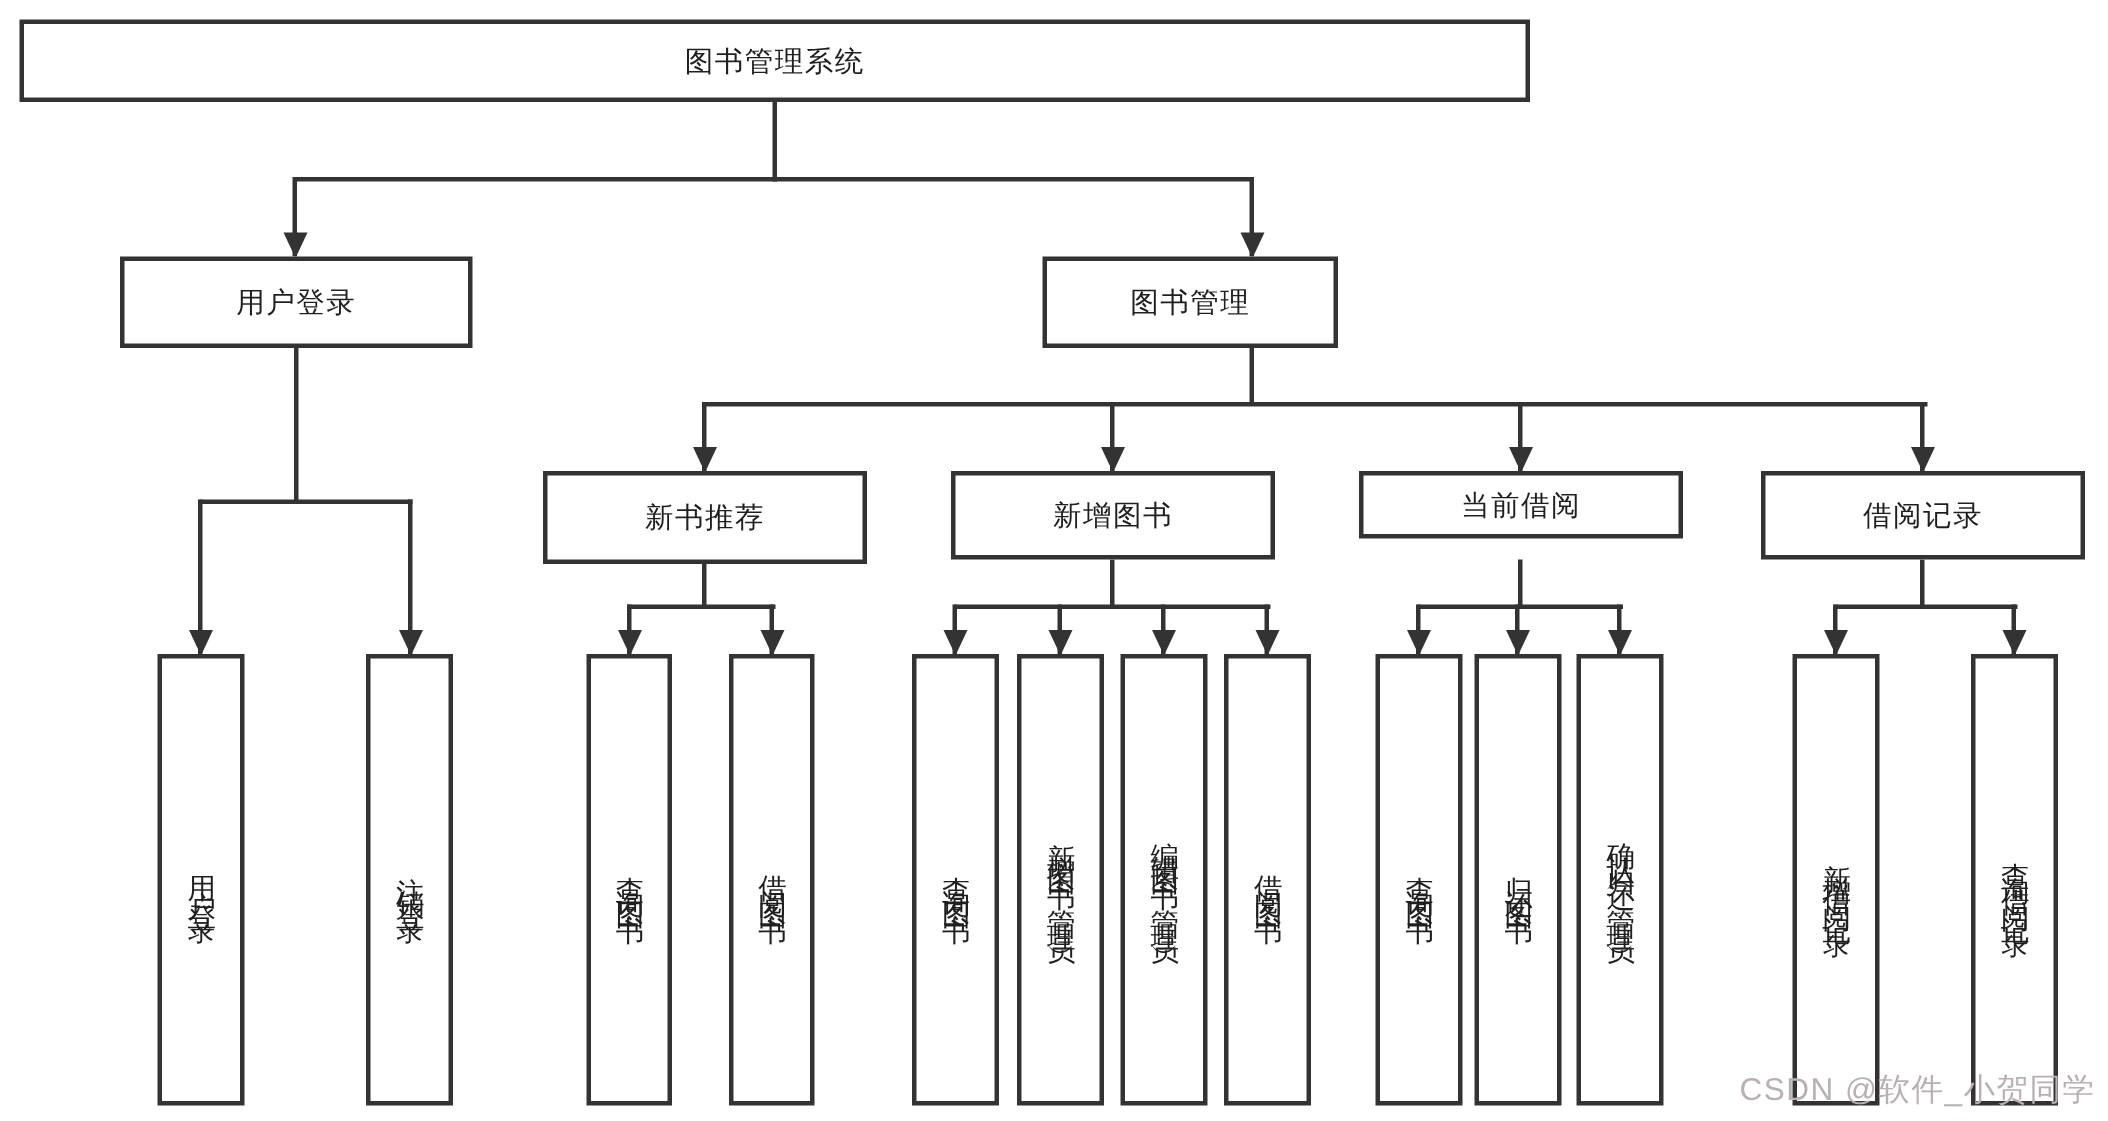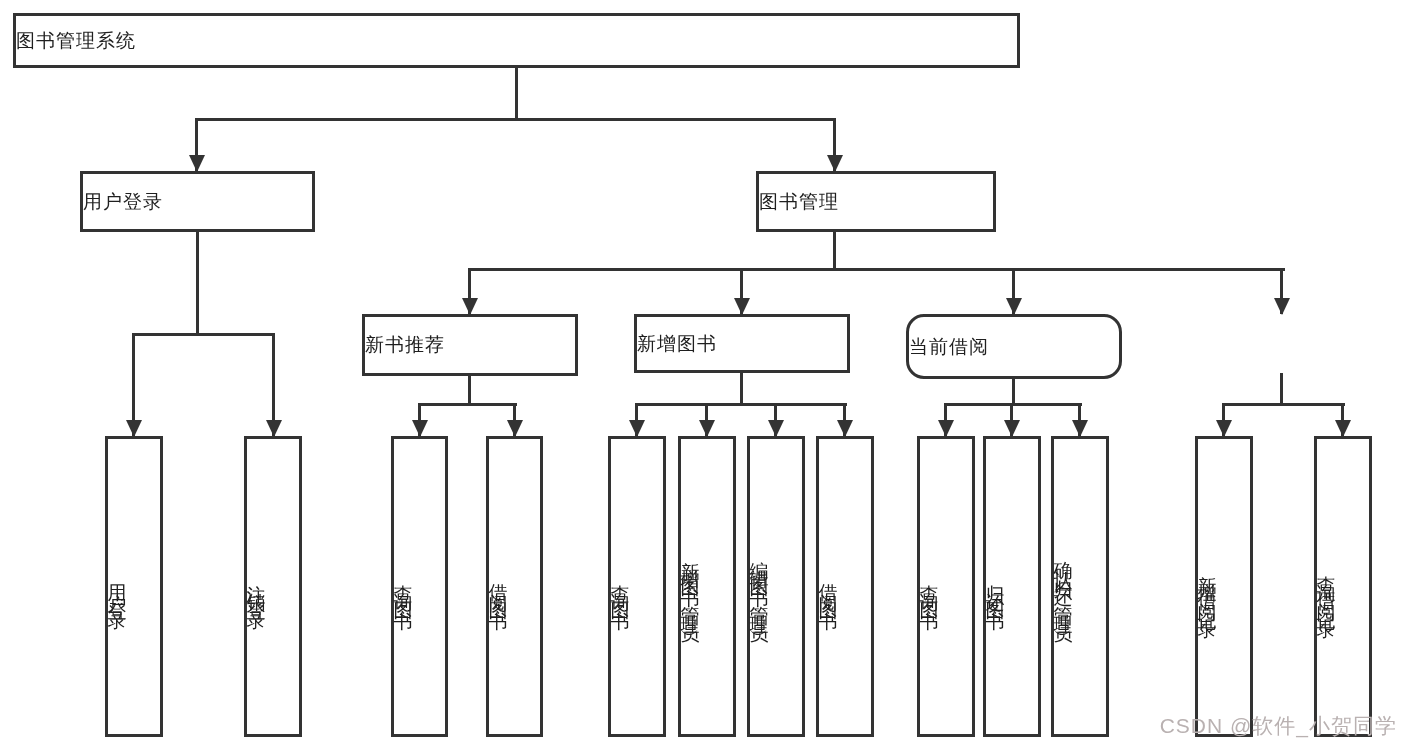--- a/index.html
+++ b/index.html
@@ -12,20 +12,21 @@
     font-family: "Liberation Sans", "DejaVu Sans", sans-serif;
     color: #1f1f1f;
     overflow: hidden;
   }
   .node {
     position: absolute;
     border: 3px solid #333333;
     background: #ffffff;
     display: flex;
     align-items: center;
+    justify-content: center;
     z-index: 2;
   }
   .node.h span {
     font-size: 19px;
     letter-spacing: 1px;
     white-space: nowrap;
   }
   .node.v span {
     writing-mode: vertical-rl;
     text-orientation: mixed;
@@ -150,32 +151,35 @@
       <i></i>
     </div>
 
   <div class="node h" style="left:13px; top:13px; width:1007px; height:55px;">
     <span>图书管理系统</span>
   </div>
 
   <div class="node h" style="left:80px; top:171px; width:235px; height:61px;">
     <span>用户登录</span>
   </div>
-  <div class="node h" style="left:756px; top:171px; width:240px; height:61px;">
+  <div class="node h" style="left:695px; top:171px; width:197px; height:61px;">
     <span>图书管理</span>
   </div>
 
   <div class="node h" style="left:362px; top:314px; width:216px; height:62px;">
     <span>新书推荐</span>
   </div>
   <div class="node h" style="left:634px; top:314px; width:216px; height:59px;">
     <span>新增图书</span>
   </div>
-  <div class="node h" style="left:906px; top:314px; width:216px; height:65px;border-radius:18px;">
+  <div class="node h" style="left:906px; top:314px; width:216px; height:45px;">
     <span>当前借阅</span>
+  </div>
+  <div class="node h" style="left:1174px; top:314px; width:216px; height:59px;">
+    <span>借阅记录</span>
   </div>
 
   <div class="node v" style="left:105px; top:436px; width:58px; height:301px;">
     <span>用户登录</span>
   </div>
   <div class="node v" style="left:244px; top:436px; width:58px; height:301px;">
     <span>注销登录</span>
   </div>
 
   <div class="node v" style="left:391px; top:436px; width:57px; height:301px;">

